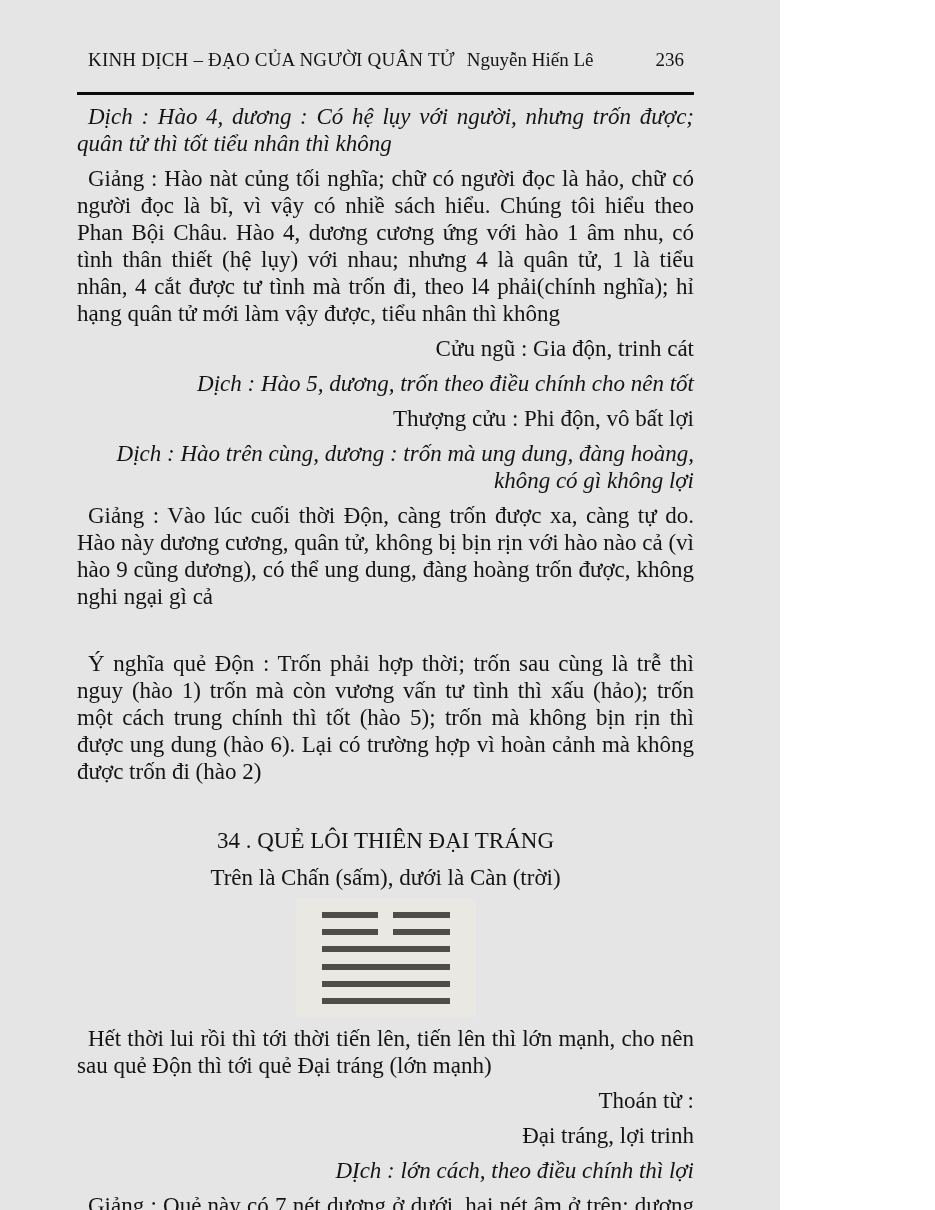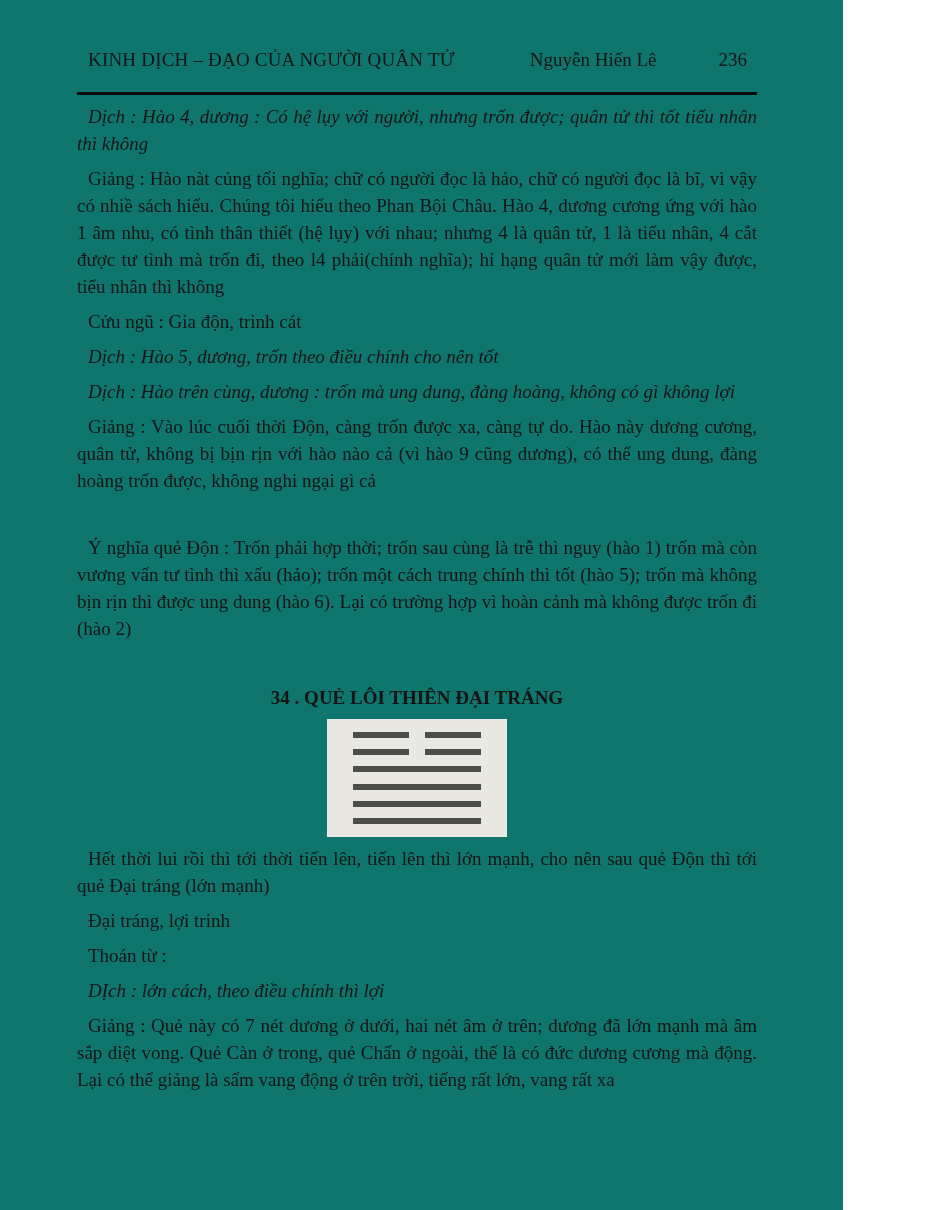--- a/index.html
+++ b/index.html
@@ -5,53 +5,53 @@
   html, body { margin: 0; padding: 0; }
   body {
     width: 935px; height: 1210px;
     background: #ffffff;
     font-family: "Liberation Serif", "DejaVu Serif", serif;
     color: #141414;
     overflow: hidden;
   }
   .page {
     box-sizing: border-box;
-    width: 843px; height: 1210px;
+    width: 780px; height: 1210px;
     padding: 48px 86px 4px 77px;
-    background: #0f766e;
+    background: #e5e5e5;
   }
   .header {
     display: flex;
     align-items: baseline;
     font-size: 19px;
     line-height: 24px;
     padding-left: 11px;
   }
   .header .book-title { flex: 1 1 auto; letter-spacing: 0.2px; }
   .header .right-group { display: flex; align-items: baseline; gap: 62px; padding-right: 10px; }
   .rule {
     border: none;
     border-top: 3px solid #0c0c0c;
     margin: 20px 0 0 0;
   }
   .content p {
     margin: 8px 0 0 0;
-    font-size: 19px;
+    font-size: 23px;
     line-height: 27px;
     text-align: justify;
     text-indent: 11px;
   }
-  .content p.single { text-align: left; }
+  .content p.single { text-align: right; }
   .italic { font-style: italic; }
   .gap-lg { margin-top: 40px !important; }
   .section-title {
     margin: 42px 0 0 0 !important;
     text-align: center !important;
     text-indent: 0 !important;
-    font-weight: bold;
+    font-weight: normal;
     font-size: 20px;
   }
   .section-subtitle {
     margin: 10px 0 0 0 !important;
     text-align: center !important;
     text-indent: 0 !important;
     font-size: 20px;
   }
   .hexagram {
     box-sizing: border-box;
@@ -80,41 +80,43 @@
     </span>
   </div>
 
   <hr class="rule">
 
   <div class="content">
     <p class="italic">Dịch : Hào 4, dương : Có hệ lụy với người, nhưng trốn được; quân tử thì tốt tiểu nhân thì không</p>
     <p>Giảng : Hào nàt củng tối nghĩa; chữ có người đọc là hảo, chữ có người đọc là bĩ, vì vậy có nhiề sách hiểu. Chúng tôi hiểu theo Phan Bội Châu. Hào 4, dương cương ứng với hào 1 âm nhu, có tình thân thiết (hệ lụy) với nhau; nhưng 4 là quân tử, 1 là tiểu nhân, 4 cắt được tư tình mà trốn đi, theo l4 phải(chính nghĩa); hỉ hạng quân tử mới làm vậy được, tiểu nhân thì không</p>
     <p class="single">Cửu ngũ : Gia độn, trinh cát</p>
     <p class="italic single">Dịch : Hào 5, dương, trốn theo điều chính cho nên tốt</p>
+    <p class="single">Thượng cửu : Phi độn, vô bất lợi</p>
     <p class="italic single">Dịch : Hào trên cùng, dương : trốn mà ung dung, đàng hoàng, không có gì không lợi</p>
     <p>Giảng : Vào lúc cuối thời Độn, càng trốn được xa, càng tự do. Hào này dương cương, quân tử, không bị bịn rịn với hào nào cả (vì hào 9 cũng dương), có thể ung dung, đàng hoàng trốn được, không nghi ngại gì cả</p>
     <p class="gap-lg">Ý nghĩa quẻ Độn : Trốn phải hợp thời; trốn sau cùng là trễ thì nguy (hào 1) trốn mà còn vương vấn tư tình thì xấu (hảo); trốn một cách trung chính thì tốt (hào 5); trốn mà không bịn rịn thì được ung dung (hào 6). Lại có trường hợp vì hoàn cảnh mà không được trốn đi (hào 2)</p>
 
     <p class="section-title">34 . QUẺ LÔI THIÊN ĐẠI TRÁNG</p>
+    <p class="section-subtitle">Trên là Chấn (sấm), dưới là Càn (trời)</p>
 
     <div class="hexagram" id="hexagram" style="background: rgb(233, 232, 227);">
         <div class="hex-line broken">
           <span style="background: rgb(77, 77, 73);"></span>
           <span style="background: rgb(77, 77, 73);"></span>
         </div>
         <div class="hex-line broken">
           <span style="background: rgb(77, 77, 73);"></span>
           <span style="background: rgb(77, 77, 73);"></span>
         </div>
         <div class="hex-line solid" style="background: rgb(77, 77, 73);"></div>
         <div class="hex-line solid" style="background: rgb(77, 77, 73);"></div>
         <div class="hex-line solid" style="background: rgb(77, 77, 73);"></div>
         <div class="hex-line solid" style="background: rgb(77, 77, 73);"></div>
       </div>
 
     <p>Hết thời lui rồi thì tới thời tiến lên, tiến lên thì lớn mạnh, cho nên sau quẻ Độn thì tới quẻ Đại tráng (lớn mạnh)</p>
+    <p class="single">Thoán từ :</p>
     <p class="single">Đại tráng, lợi trinh</p>
-    <p class="single">Thoán từ :</p>
     <p class="italic single">DỊch : lớn cách, theo điều chính thì lợi</p>
     <p>Giảng : Quẻ này có 7 nét dương ở dưới, hai nét âm ở trên; dương đã lớn mạnh mà âm sắp diệt vong. Quẻ Càn ở trong, quẻ Chấn ở ngoài, thế là có đức dương cương mà động. Lại có thể giảng là sấm vang động ở trên trời, tiếng rất lớn, vang rất xa</p>
   </div>
 
 </div>
 
 </body></html>

